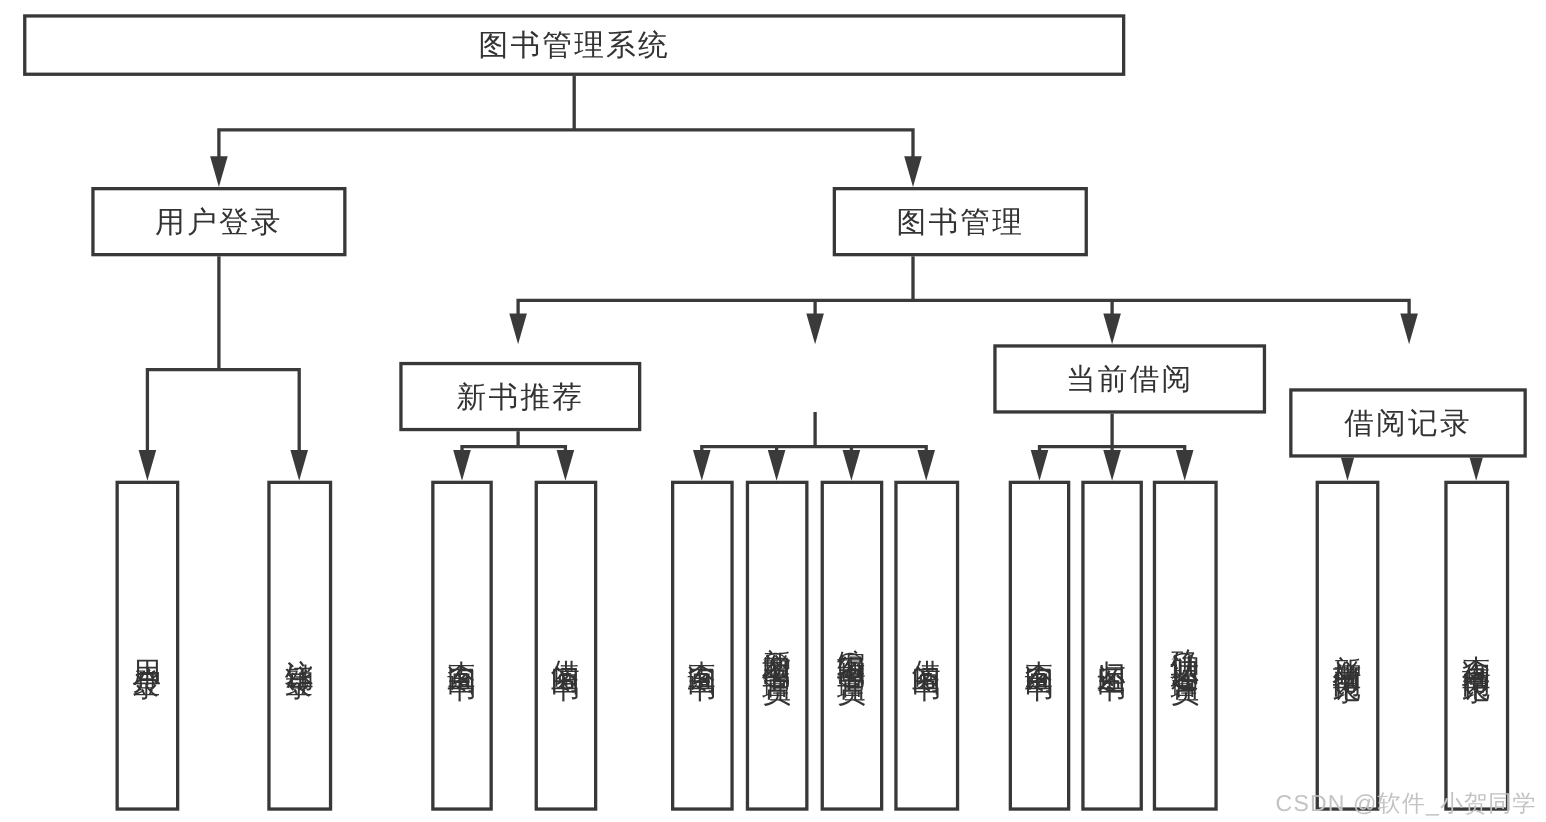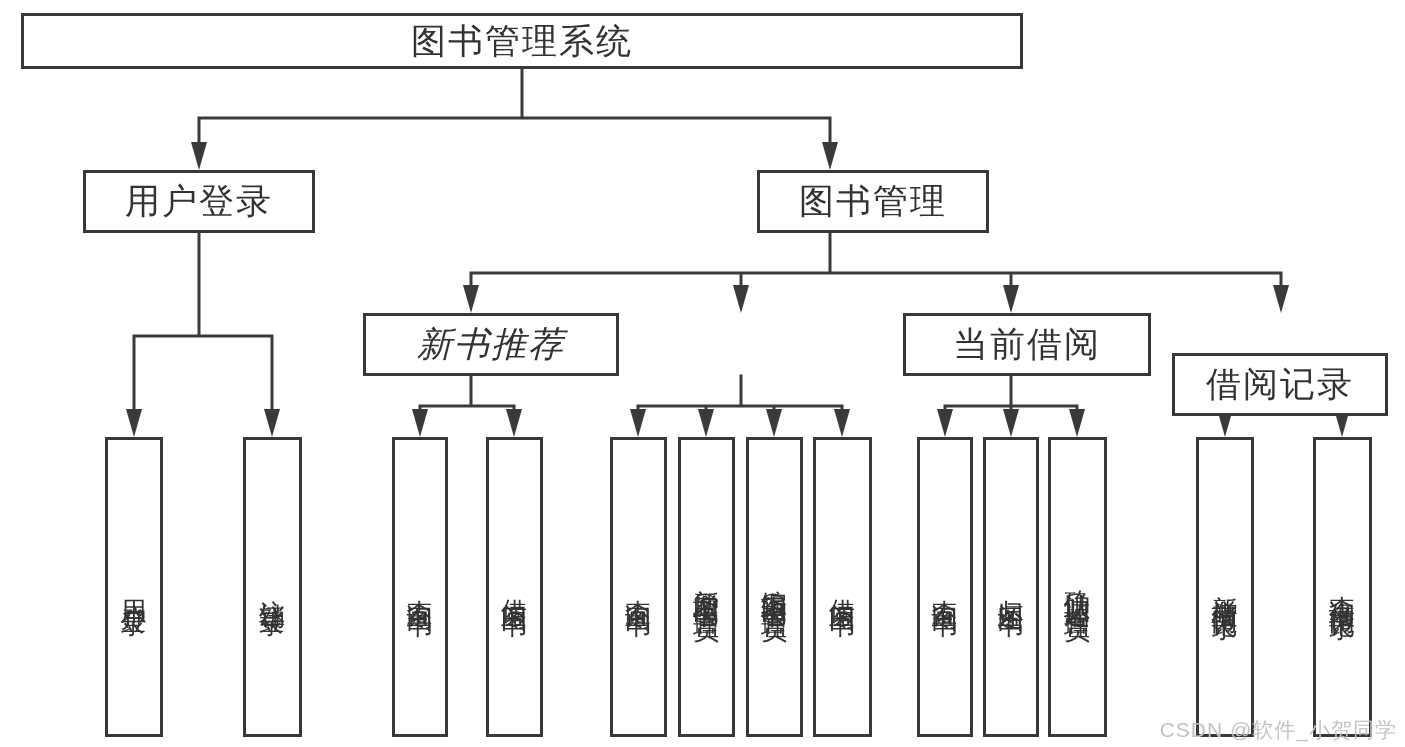--- a/index.html
+++ b/index.html
@@ -28,21 +28,21 @@
     box-sizing: border-box;
     border: 3px solid #383838;
     background: #ffffff;
     color: #333333;
     display: flex;
     align-items: center;
     justify-content: center;
     z-index: 2;
   }
   .hbox {
-    font-size: 35px;
+    font-size: 27px;
     letter-spacing: 2px;
     white-space: nowrap;
   }
   .vbox {
     writing-mode: vertical-rl;
     text-orientation: mixed;
     font-size: 26px;
     letter-spacing: 4px;
     line-height: 1;
     padding: 8px 0;
@@ -99,21 +99,21 @@
         <polygon points="1217,409 1233,409 1225,437"></polygon>
         <polygon points="1334,409 1350,409 1342,437"></polygon>
       </g>
   </svg>
 
   <div class="box hbox" style="left:21px;top:13px;width:1002px;height:56px;">图书管理系统</div>
 
   <div class="box hbox" style="left:83px;top:170px;width:232px;height:63px;">用户登录</div>
   <div class="box hbox" style="left:713px;top:170px;width:232px;height:63px;margin-left:44px;">图书管理</div>
 
-  <div class="box hbox" style="left:363px;top:313px;width:256px;height:63px;font-style:italic;">新书推荐</div>
+  <div class="box hbox" style="left:363px;top:329px;width:220px;height:63px;">新书推荐</div>
   <div class="box hbox" style="left:903px;top:313px;width:248px;height:63px;">当前借阅</div>
   <div class="box hbox" style="left:1172px;top:313px;width:216px;height:63px;margin-top:40px;">借阅记录</div>
 
   <div class="box vbox" style="left:105px;top:437px;width:58px;height:300px;">用户登录</div>
   <div class="box vbox" style="left:243px;top:437px;width:59px;height:300px;">注销登录</div>
 
   <div class="box vbox" style="left:392px;top:437px;width:56px;height:300px;">查询图书</div>
   <div class="box vbox" style="left:486px;top:437px;width:57px;height:300px;">借阅图书</div>
 
   <div class="box vbox" style="left:610px;top:437px;width:57px;height:300px;">查询图书</div>

